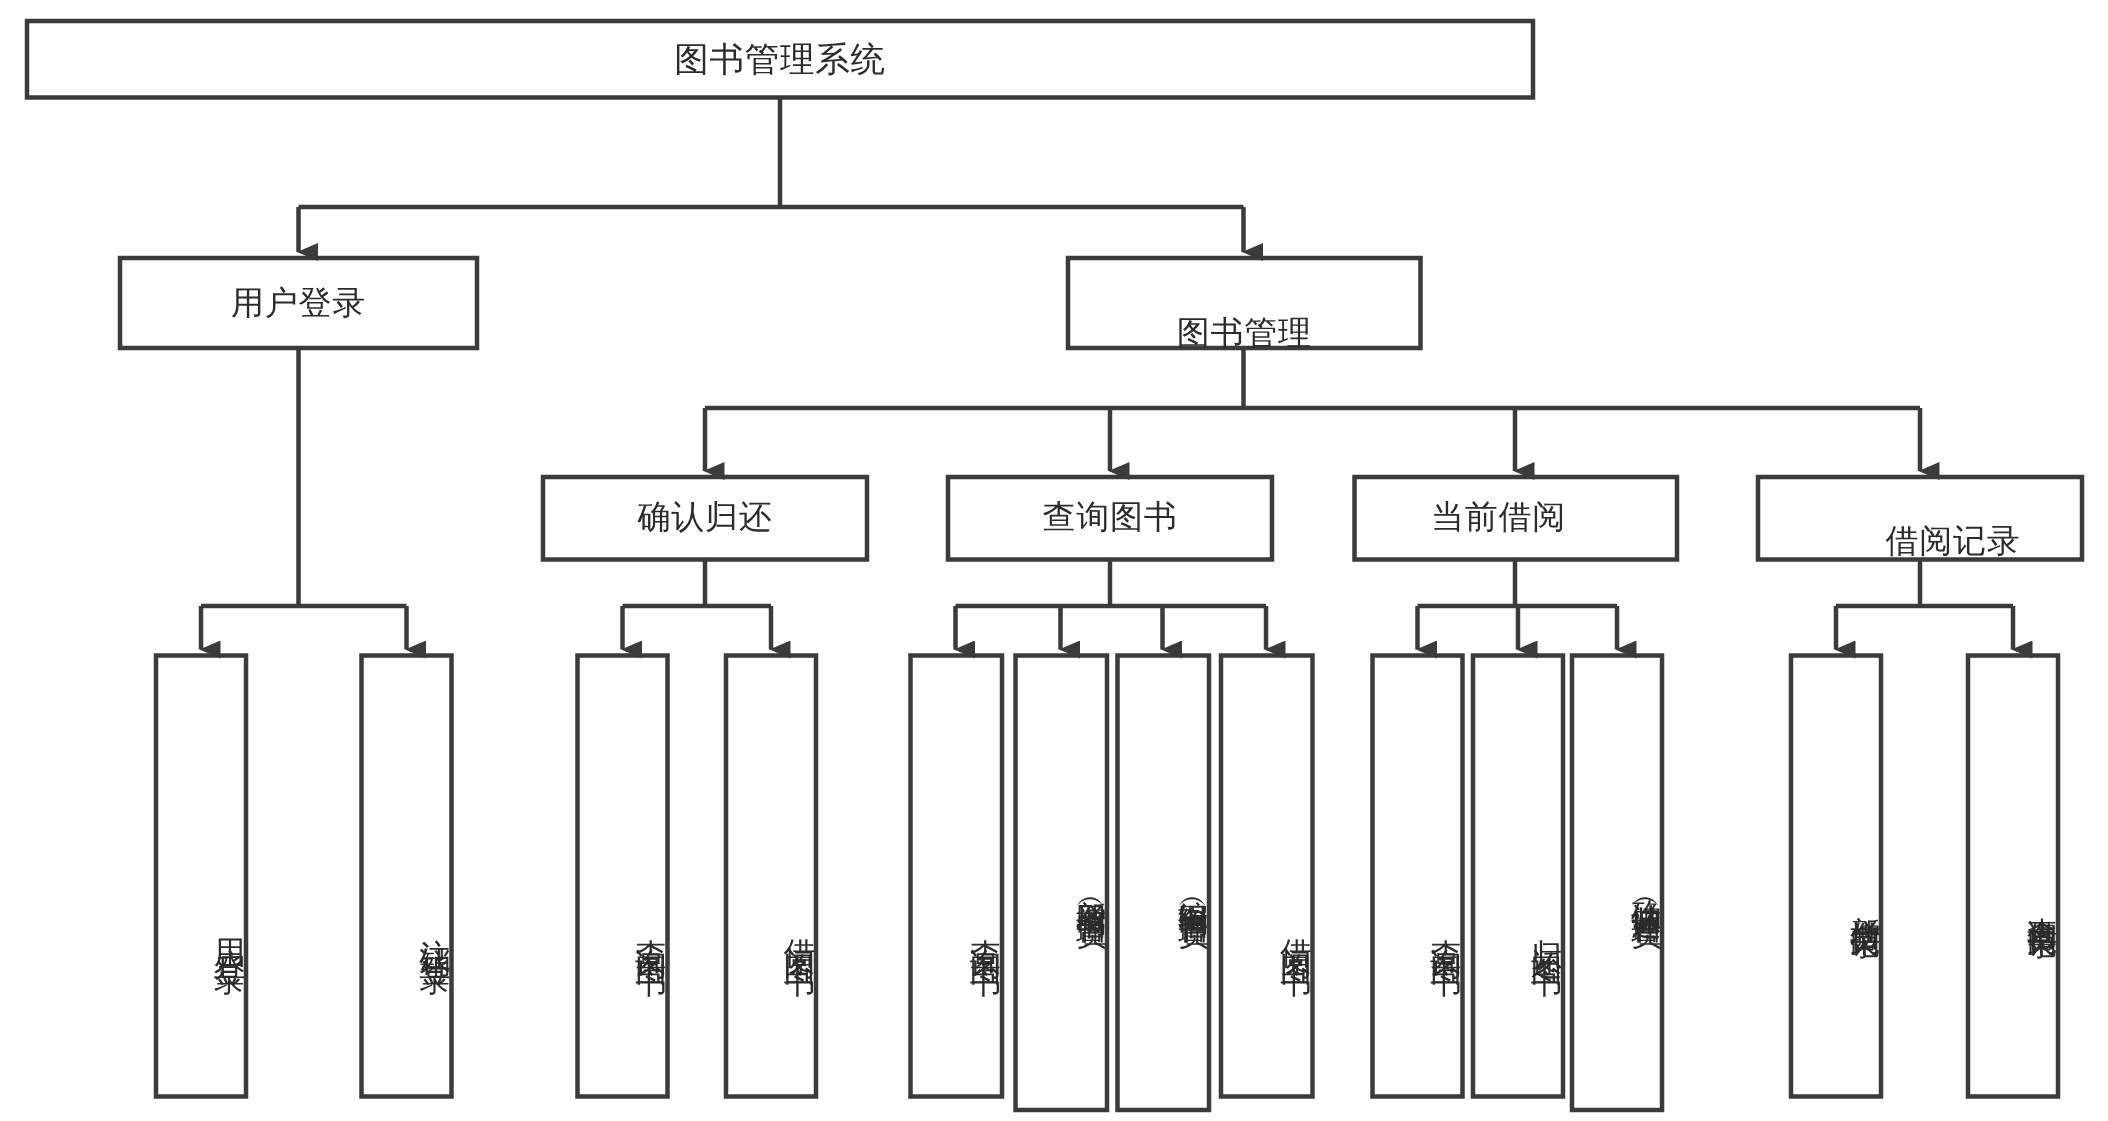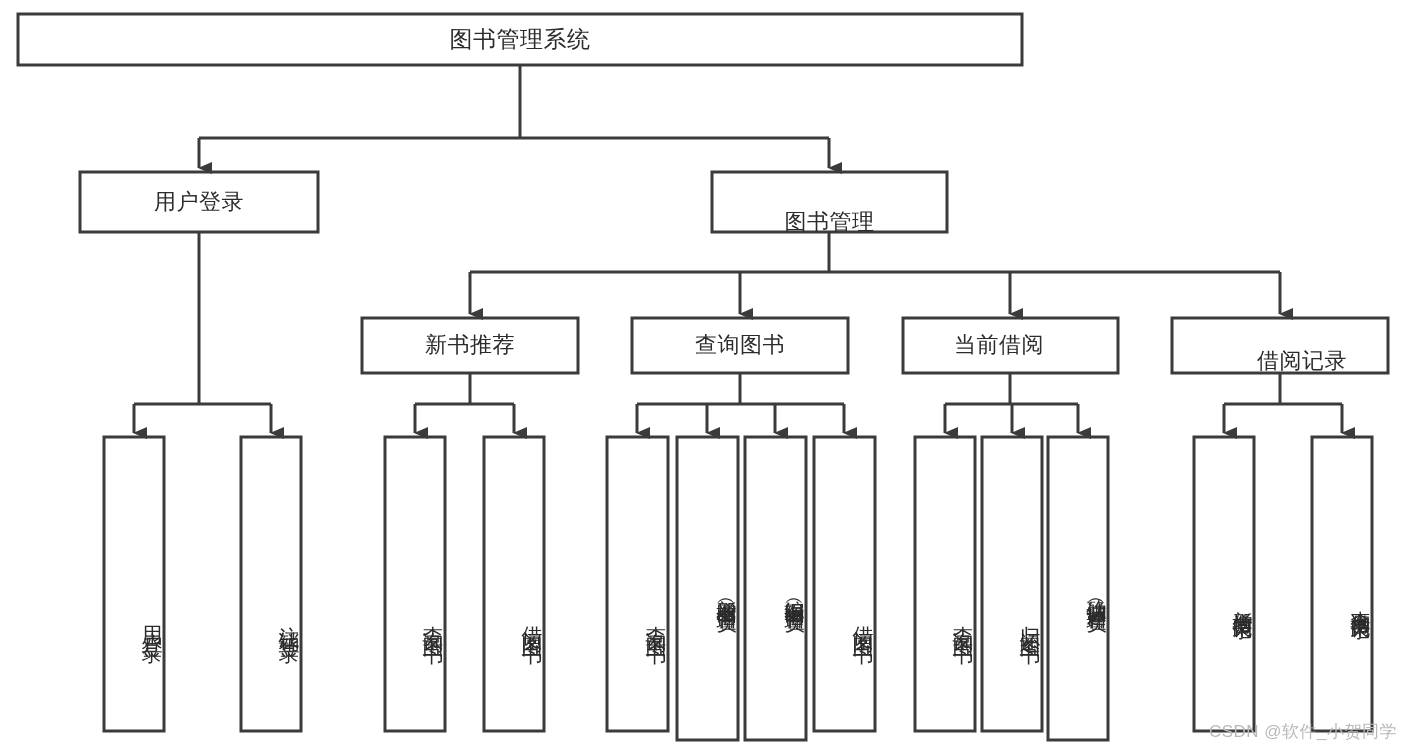--- a/index.html
+++ b/index.html
@@ -151,21 +151,21 @@
     <path class="connector" d="M 1224 404 L 1342 404"></path>
     <path class="connector" d="M 1224 404 L 1224 433" marker-end="url(#arrow)"></path>
     <path class="connector" d="M 1342 404 L 1342 433" marker-end="url(#arrow)"></path>
   </svg>
 
   <div class="node-label root" style="left:18px;top:14px;width:1004px;height:51px;">图书管理系统</div>
 
   <div class="node-label level1" style="left:80px;top:172px;width:238px;height:60px;">用户登录</div>
   <div class="node-label level1" style="left:712px;top:172px;width:235px;height:60px;margin-top:20px;">图书管理</div>
 
-  <div class="node-label level2" style="left:362px;top:318px;width:216px;height:55px;">新书推荐</div>
+  <div class="node-label level2" style="left:362px;top:318px;width:216px;height:55px;">确认归还</div>
   <div class="node-label level2" style="left:632px;top:318px;width:216px;height:55px;">查询图书</div>
   <div class="node-label level2" style="left:903px;top:318px;width:192px;height:55px;">当前借阅</div>
   <div class="node-label level2" style="left:1172px;top:334px;width:260px;height:55px;">借阅记录</div>
 
   <div class="node-label vertical" style="left:104px;top:505px;width:60px;height:226px;">用户登录</div>
   <div class="node-label vertical" style="left:241px;top:505px;width:60px;height:226px;">注销登录</div>
 
   <div class="node-label vertical" style="left:385px;top:505px;width:60px;height:226px;">查询图书</div>
   <div class="node-label vertical" style="left:484px;top:505px;width:60px;height:226px;">借阅图书</div>
 
@@ -195,14 +195,13 @@
   <div class="hit-area" style="left:607px;top:437px;width:61px;height:294px;"></div>
   <div class="hit-area" style="left:677px;top:437px;width:61px;height:303px;"></div>
   <div class="hit-area" style="left:745px;top:437px;width:61px;height:303px;"></div>
   <div class="hit-area" style="left:814px;top:437px;width:61px;height:294px;"></div>
   <div class="hit-area" style="left:915px;top:437px;width:60px;height:294px;"></div>
   <div class="hit-area" style="left:982px;top:437px;width:60px;height:294px;"></div>
   <div class="hit-area" style="left:1048px;top:437px;width:60px;height:303px;"></div>
   <div class="hit-area" style="left:1194px;top:437px;width:60px;height:294px;"></div>
   <div class="hit-area" style="left:1312px;top:437px;width:60px;height:294px;"></div>
 
-  <div id="watermark">CSDN @软件_小贺同学</div>
 </div>
 
 </body></html>

